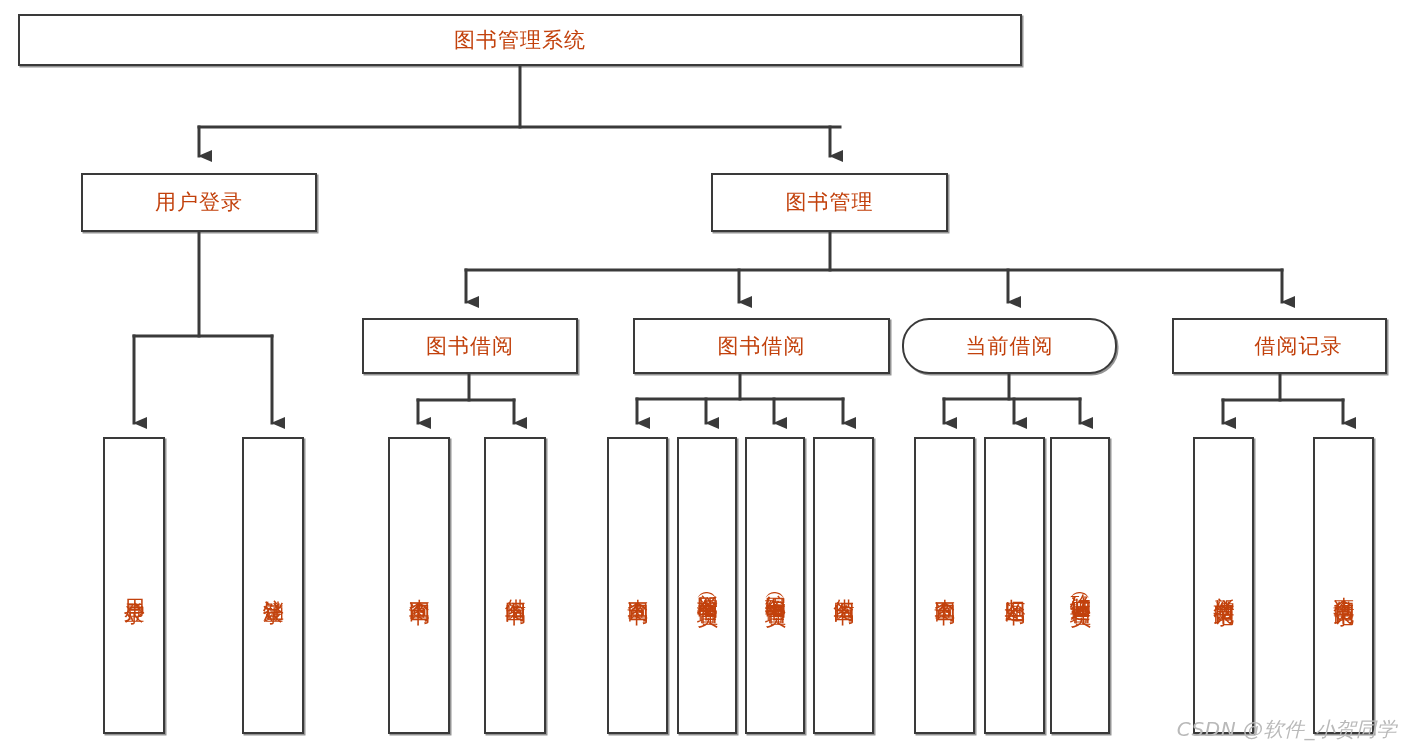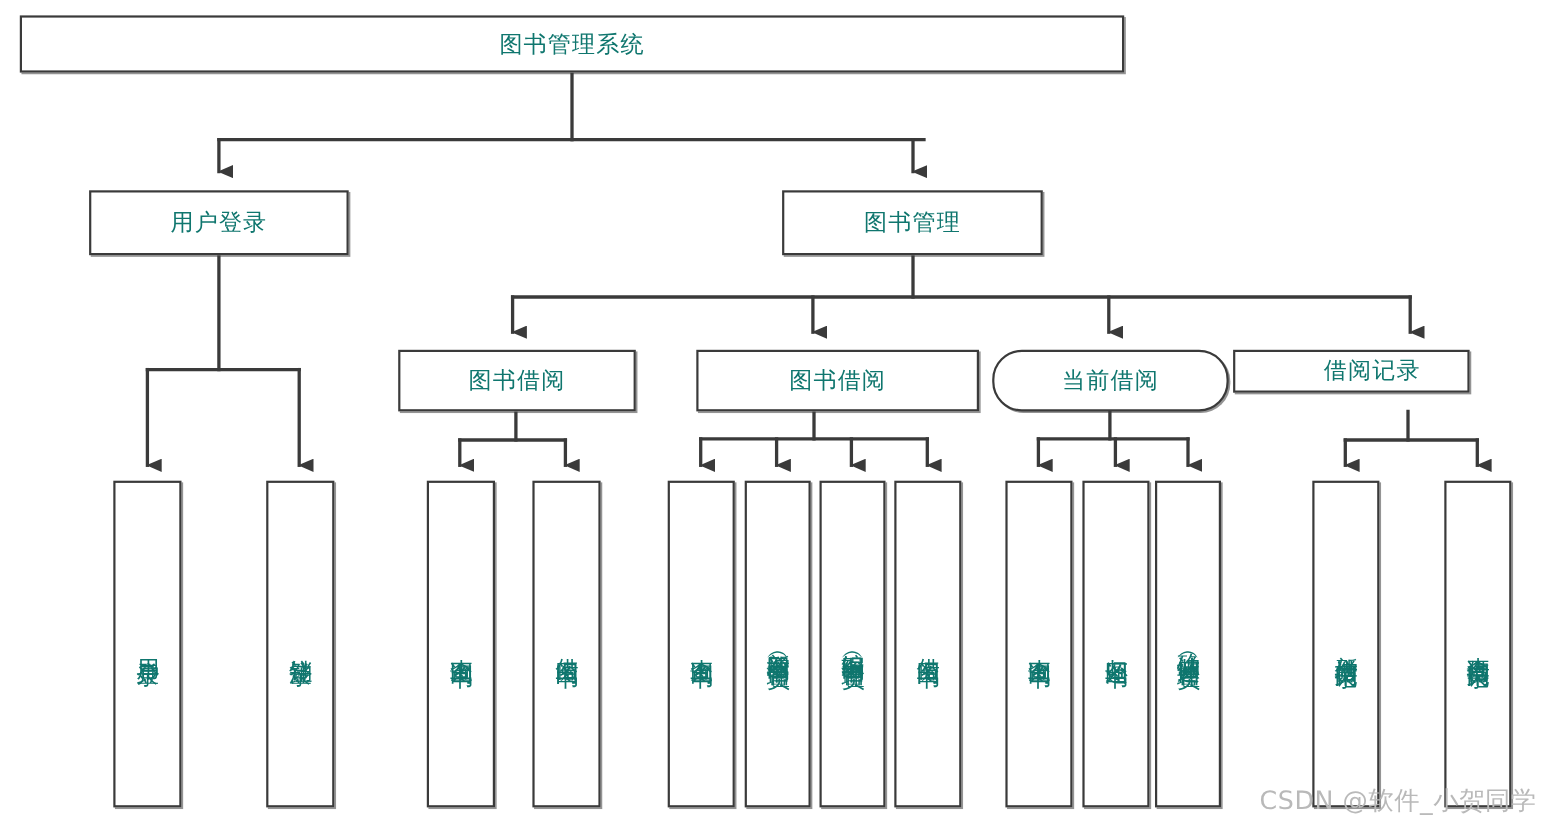--- a/index.html
+++ b/index.html
@@ -15,42 +15,43 @@
     position:absolute;
     border:2px solid #3a3a3a;
     background:#ffffff;
     box-sizing:border-box;
     display:flex;align-items:center;justify-content:center;
     box-shadow:1.5px 1.5px 0 rgba(60,60,60,0.55);
   }
   .node .label{
     font-size:21px;
     line-height:1.18;
-    color:#0f766e;
+    color:#c2410c;
     letter-spacing:1px;
     white-space:nowrap;
     text-align:center;
   }
   .node.vertical .label{
     writing-mode:vertical-rl;
     text-orientation:upright;
     white-space:normal;
     letter-spacing:2px;
     line-height:1.0;
     font-size:21px;
     max-height:100%;
   }
   .watermark{
     position:absolute;
     right:8px;bottom:4px;
-    font-size:23px;
+    font-size:20px;
     color:#b9b9b9;
     letter-spacing:0.5px;
     white-space:nowrap;
     user-select:none;
+    font-style:italic;
   }
 </style>
 </head>
 <body>
 
 <div id="diagram-root">
 
   <svg class="edges" viewBox="0 0 1405 747" xmlns="http://www.w3.org/2000/svg">
     <defs>
       <marker id="arrow" viewBox="0 0 12 14" refX="6" refY="13" markerWidth="12" markerHeight="14" orient="auto-start-reverse" markerUnits="userSpaceOnUse">
@@ -115,21 +116,21 @@
 
   <div class="node" style="left:362px;top:318px;width:216px;height:56px;">
     <span class="label">图书借阅</span>
   </div>
   <div class="node" style="left:633px;top:318px;width:257px;height:56px;">
     <span class="label">图书借阅</span>
   </div>
   <div class="node" style="left:902px;top:318px;width:215px;height:56px;border-radius:27px;">
     <span class="label">当前借阅</span>
   </div>
-  <div class="node" style="left:1121px;top:318px;width:215px;height:39px;padding-left:38px;">
+  <div class="node" style="left:1172px;top:318px;width:215px;height:56px;padding-left:38px;">
     <span class="label">借阅记录</span>
   </div>
 
   <div class="node vertical" style="left:103px;top:437px;width:62px;height:297px;">
     <span class="label">用户登录</span>
   </div>
   <div class="node vertical" style="left:242px;top:437px;width:62px;height:297px;">
     <span class="label">注销登录</span>
   </div>
 

